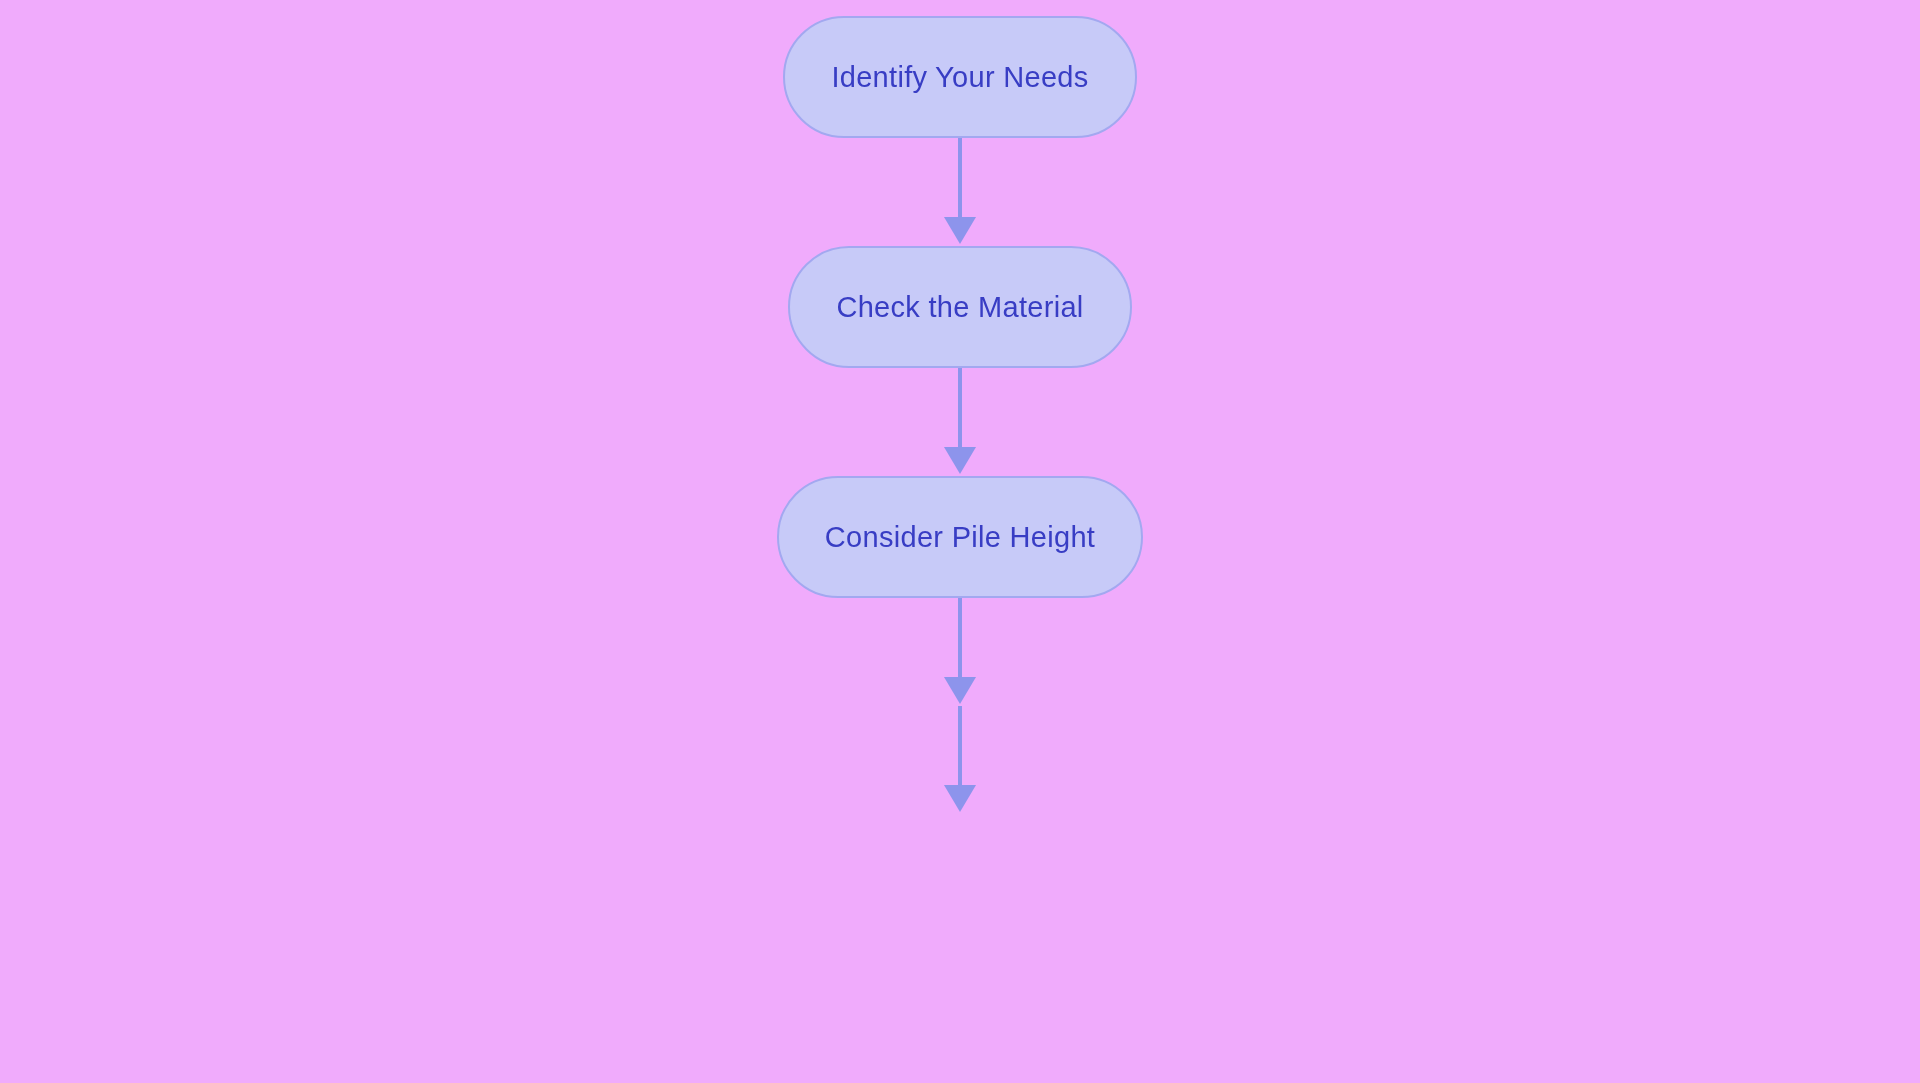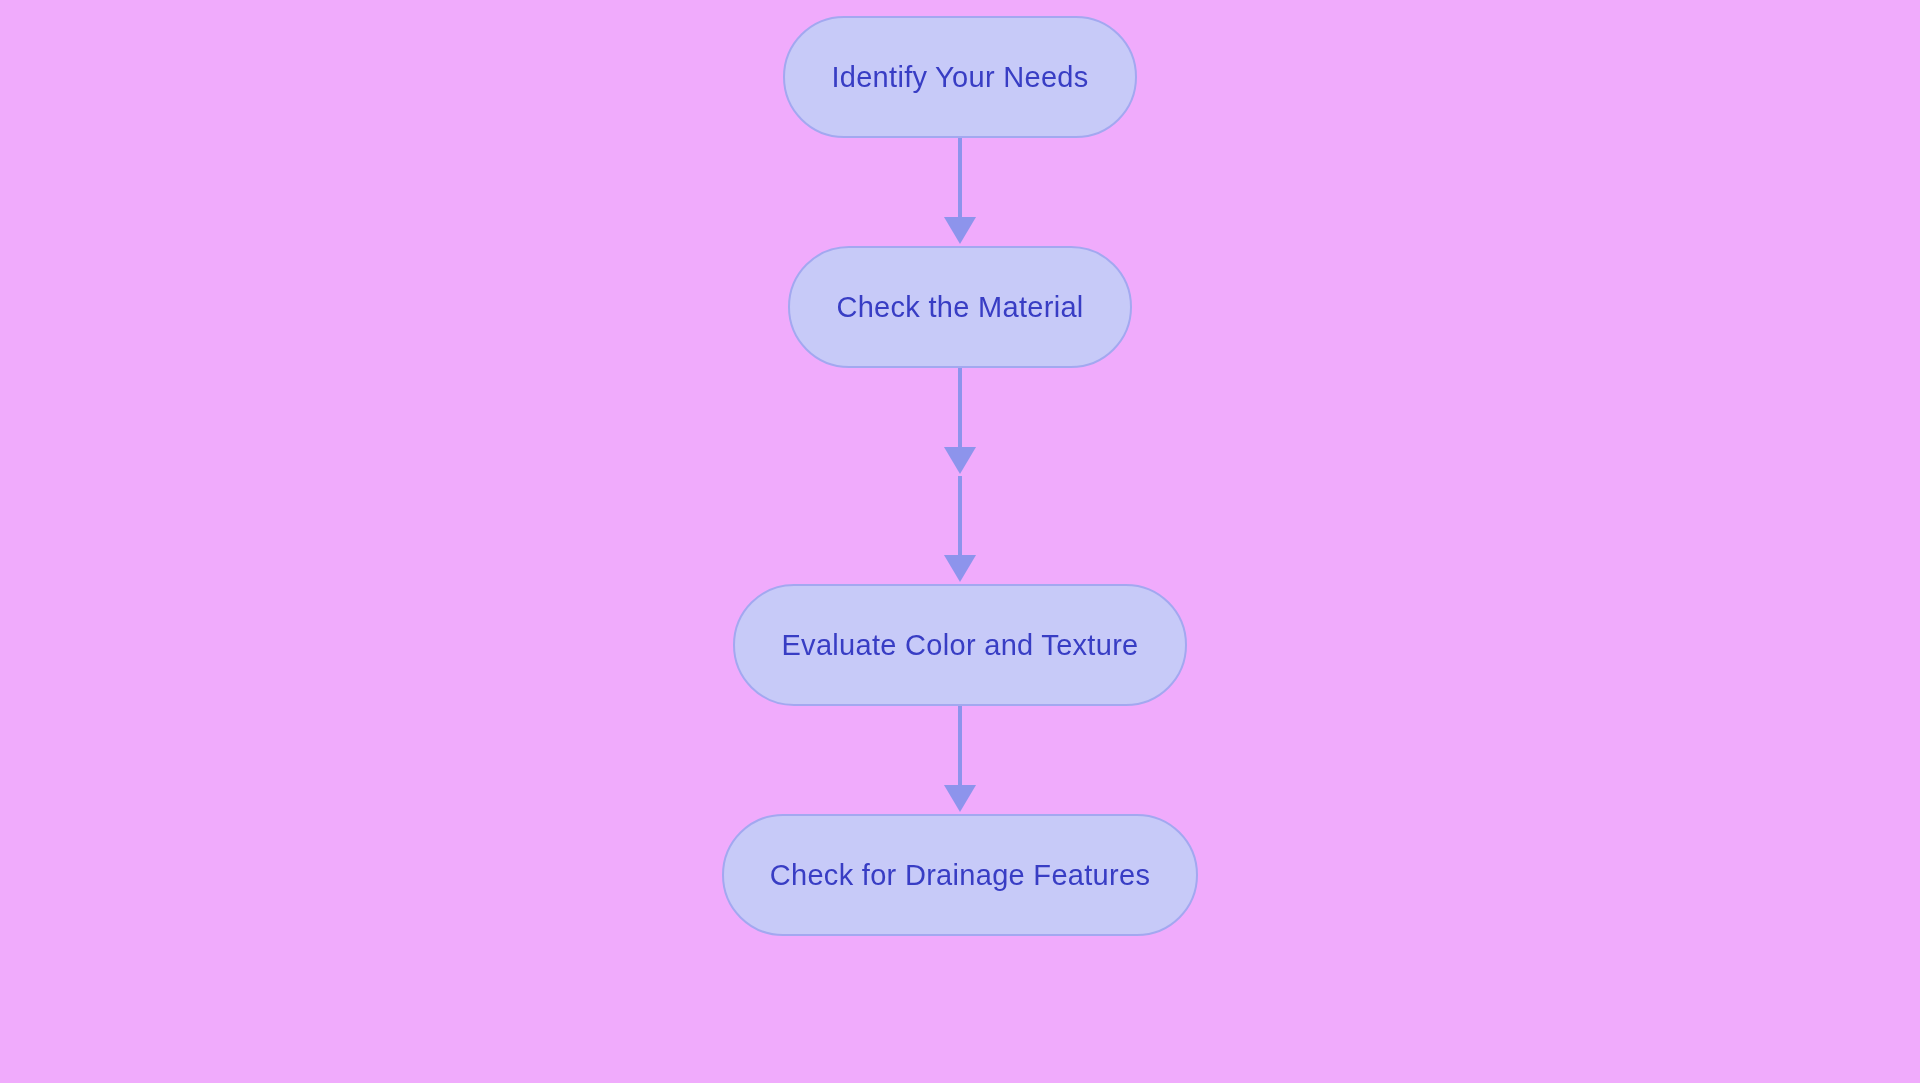--- a/index.html
+++ b/index.html
@@ -81,33 +81,30 @@
 
     <div class="node">
       <span class="node-label">Check the Material</span>
     </div>
 
     <div class="connector">
       <div class="line"></div>
       <div class="head"></div>
     </div>
 
-
-    <div class="connector">
-      <div class="line"></div>
-      <div class="head"></div>
-    </div>
-
     <div class="node">
-      <span class="node-label">Evaluate Color and Texture</span>
+      <span class="node-label">Consider Pile Height</span>
     </div>
 
     <div class="connector">
       <div class="line"></div>
       <div class="head"></div>
     </div>
 
-    <div class="node">
-      <span class="node-label">Check for Drainage Features</span>
+
+    <div class="connector">
+      <div class="line"></div>
+      <div class="head"></div>
     </div>
+
 
   </div>
 </div>
 
 </body></html>

